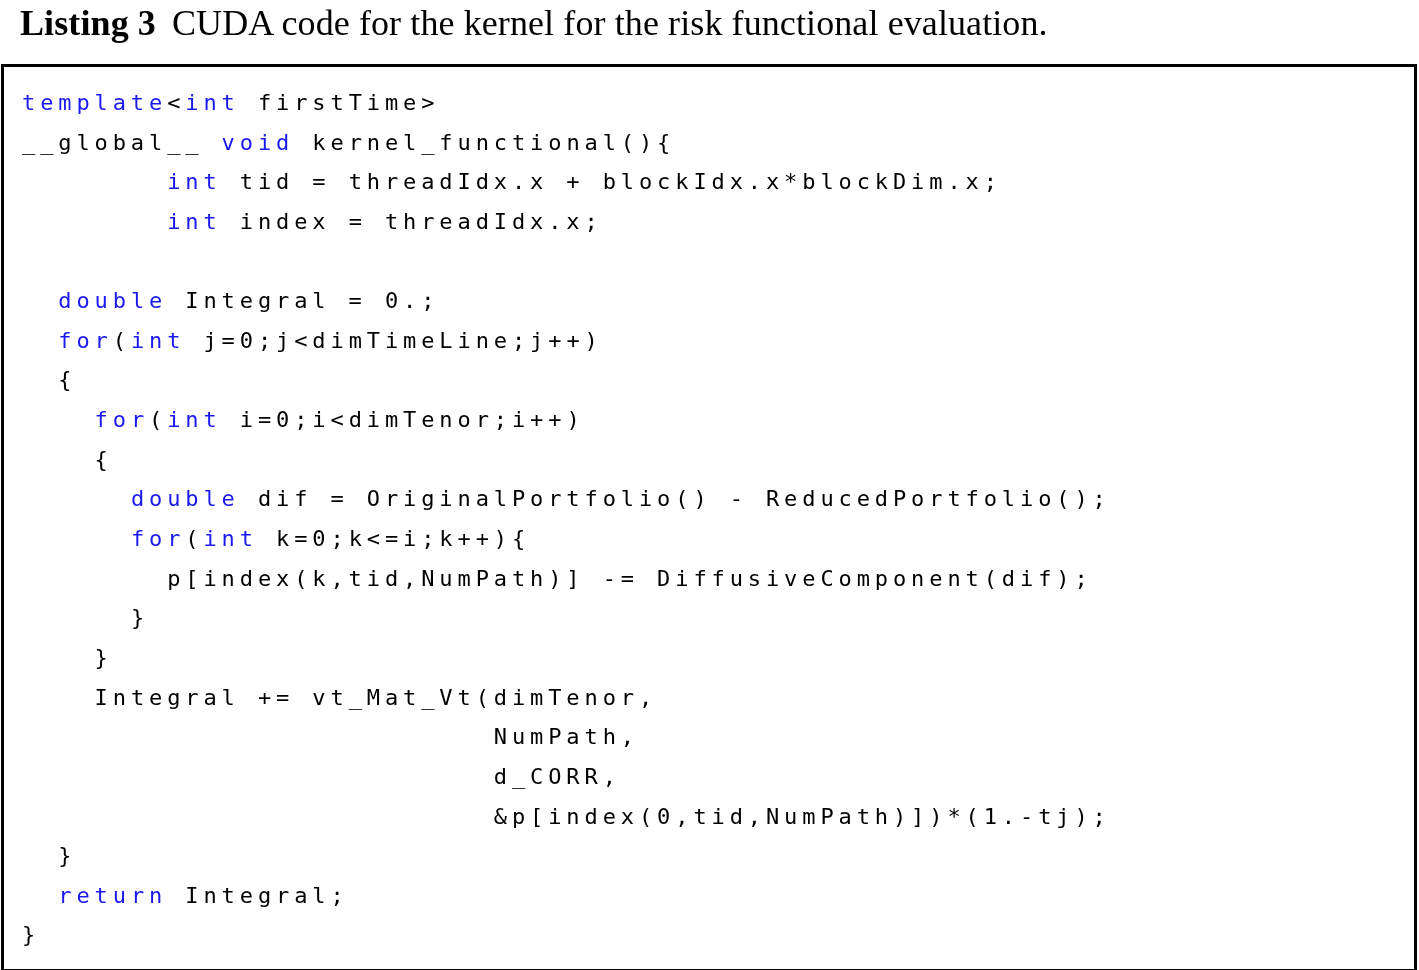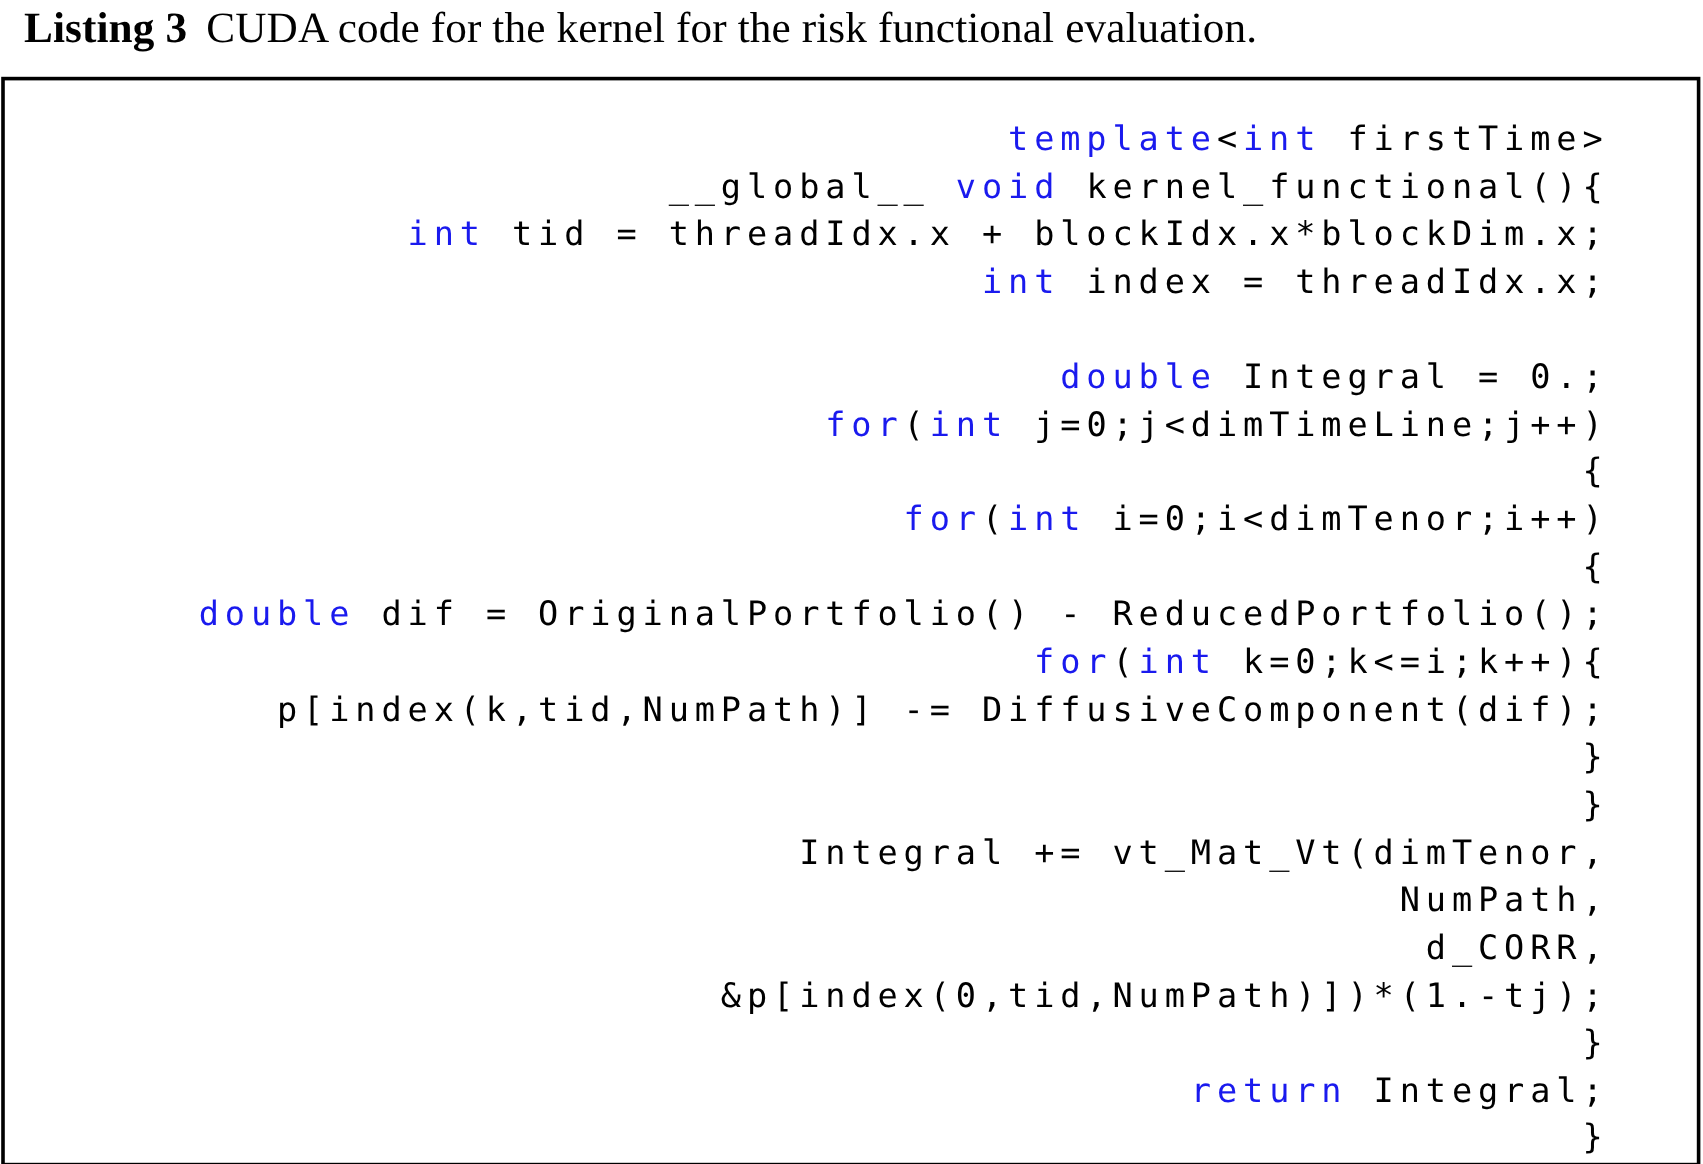--- a/index.html
+++ b/index.html
@@ -36,27 +36,26 @@
     top: 64px;
     width: 1410px;
     height: 902px;
     border: 3px solid #000000;
     background: #ffffff;
   }
   .code {
     position: absolute;
     left: 18px;
     top: 16px;
-    margin: 13px;
+    margin: 0;
     font-family: "DejaVu Sans Mono", "Liberation Mono", monospace;
-    font-size: 28px;
+    font-size: 22px;
     line-height: 39.65px;
     letter-spacing: 4.9px;
     white-space: pre;
-    text-align: right;
   }
   .code-line {
     display: block;
     height: 39.65px;
   }
   .kw {
     color: #1a1aee;
   }
   .plain {
     color: #000000;

